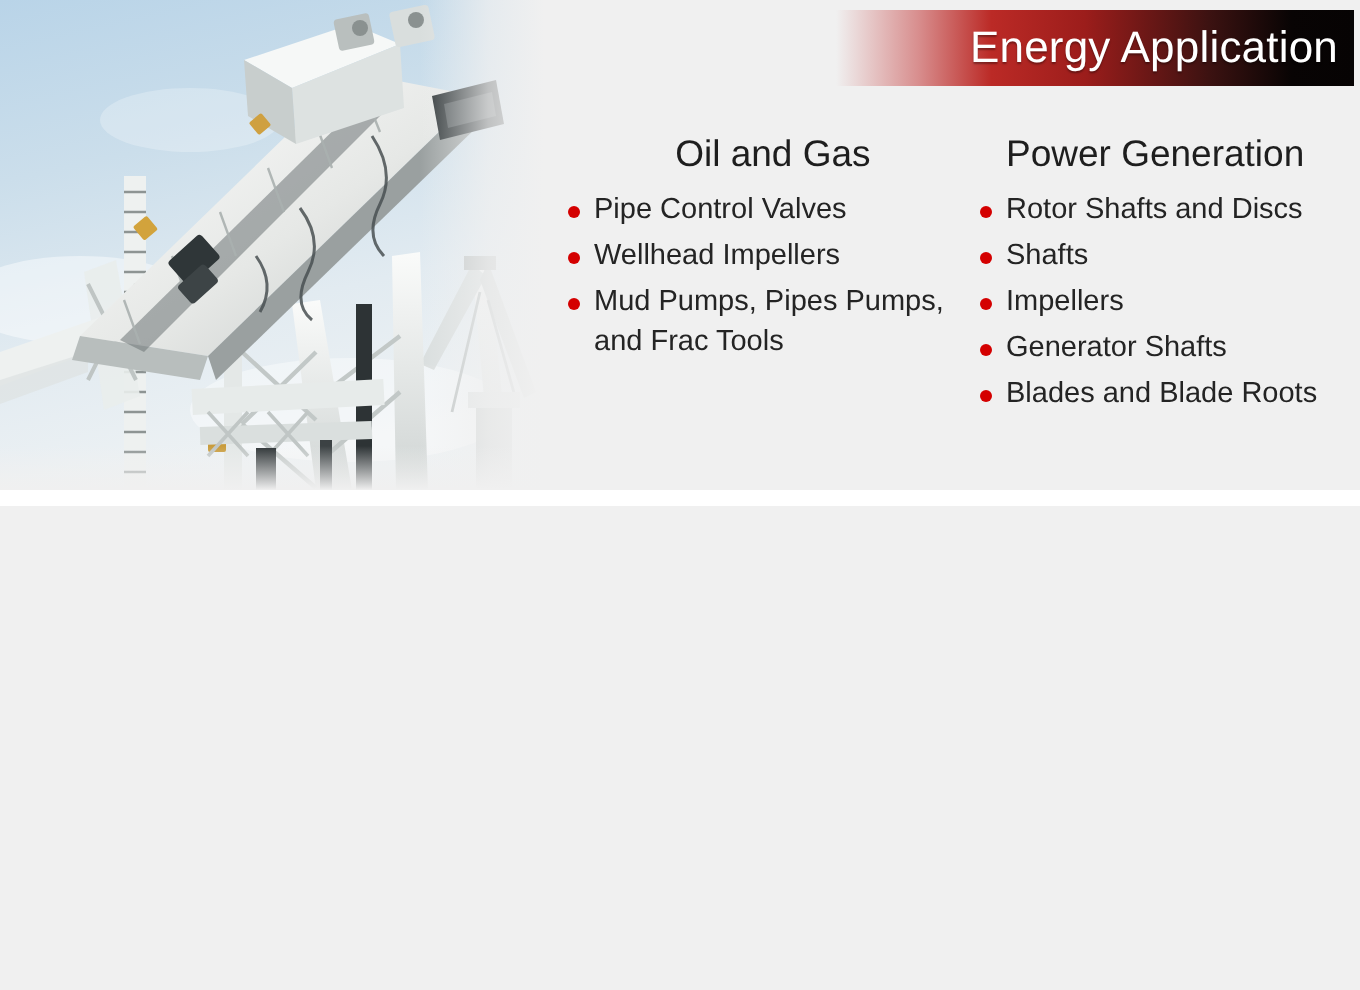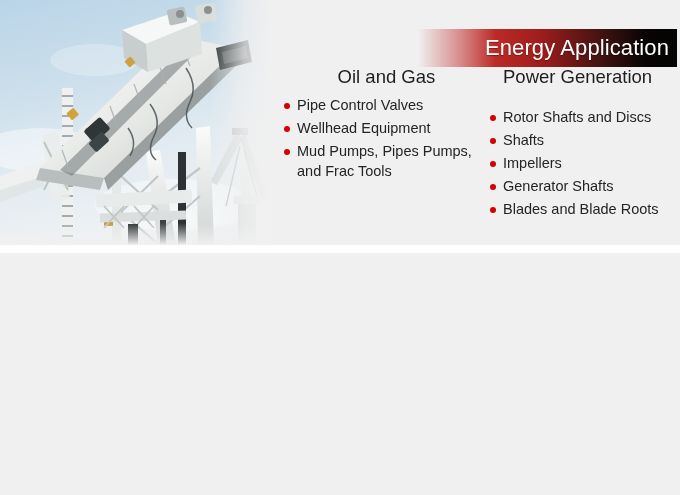--- a/index.html
+++ b/index.html
@@ -30,21 +30,20 @@
     padding-right:8px;
     background:linear-gradient(to right,
        rgba(240,240,240,0) 0%,
        rgba(196,60,60,0.55) 16%,
        #bb2a26 30%,
        #9c1d1b 48%,
        #3c1211 72%,
        #080404 88%,
        #060303 100%);
     font-size:22px;
-    margin-top:24px;
   }
   .banner-label { letter-spacing:0.1px; text-shadow:0 1px 1px rgba(0,0,0,.35); }
 
   
   .col-heading {
     font-size:18.5px; color:#1e1e1e; font-weight:400;
     white-space:nowrap;
   }
   ul.bullets { list-style:none; }
   ul.bullets li {
@@ -63,21 +62,21 @@
     width:6px; height:6px;
     border-radius:50%;
     background:#d40000;
   }
   ul.bullets li.cont { padding-left:14px; margin-top:-3px; }
 
   
   #oil-gas-column   { position:absolute; left:283px; top:66px; }
   #oil-gas-column .col-heading { margin-left:18px; margin-bottom:8px;text-align:center; }
   #power-gen-column { position:absolute; left:489px; top:66px; }
-  #power-gen-column .col-heading { margin-left:14px; margin-bottom:20px; }
+  #power-gen-column .col-heading { margin-left:14px; margin-bottom:8px; }
 
   
   #crane-photo {
     position:absolute; left:0; top:0; width:272px; height:245px;
     overflow:hidden;
   }
   #crane-photo .fade-r {
     position:absolute; right:0; top:0; width:62px; height:100%;
     background:linear-gradient(to right, rgba(240,240,240,0) 0%, rgba(240,240,240,.75) 55%, #f0f0f0 100%);
     z-index:5;
@@ -208,21 +207,21 @@
     </div>
 
     <div class="banner" id="energy-banner">
       <span class="banner-label">Energy Application</span>
     </div>
 
     <div id="oil-gas-column">
       <div class="col-heading">Oil and Gas</div>
       <ul class="bullets">
         <li class="has-bullet">Pipe Control Valves</li>
-        <li class="has-bullet">Wellhead Equipment</li>
+        <li class="has-bullet">Wellhead Impellers</li>
         <li class="has-bullet">Mud Pumps, Pipes Pumps,</li>
         <li class="cont">and Frac Tools</li>
       </ul>
     </div>
 
     <div id="power-gen-column">
       <div class="col-heading">Power Generation</div>
       <ul class="bullets">
         <li class="has-bullet">Rotor Shafts and Discs</li>
         <li class="has-bullet">Shafts</li>

